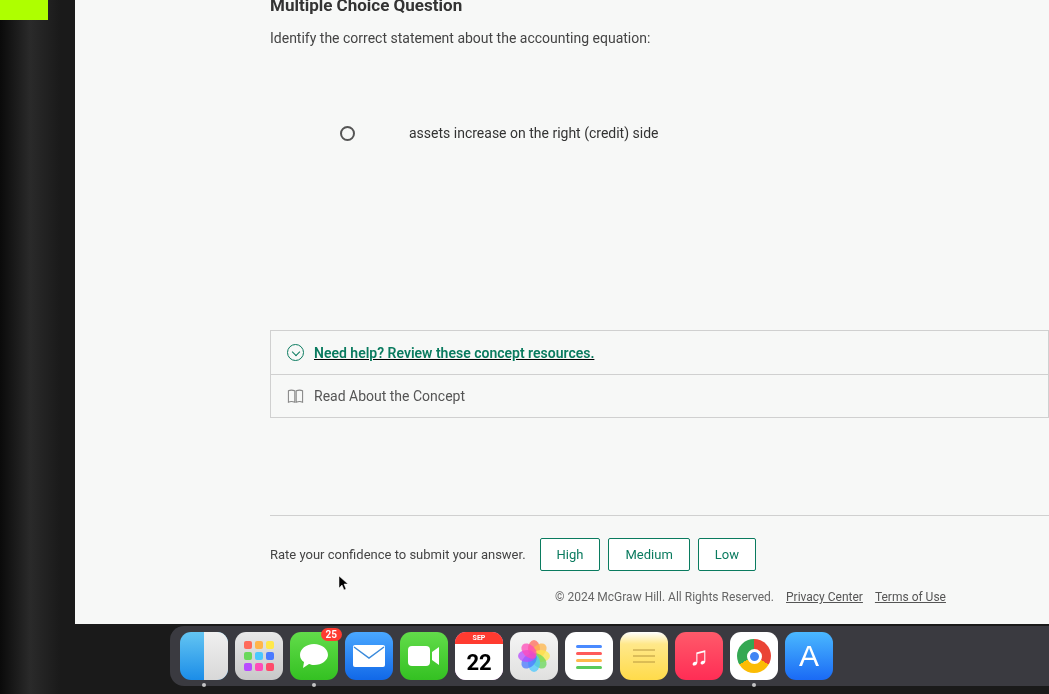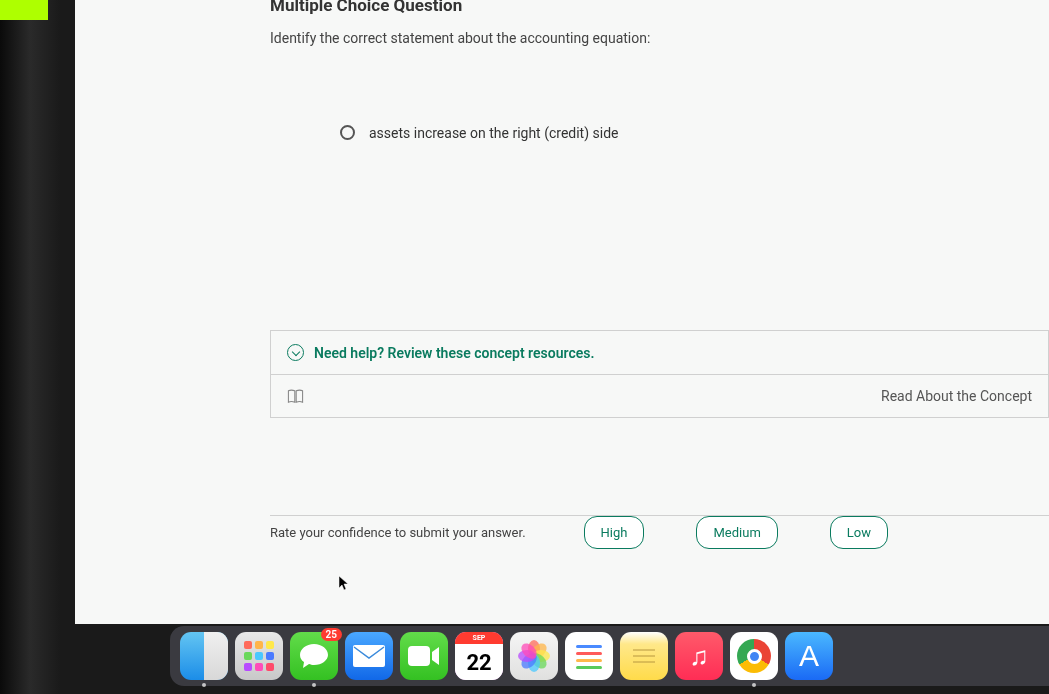--- a/index.html
+++ b/index.html
@@ -8,37 +8,37 @@
     .screen-edge { position: absolute; left: 0; top: 0; width: 60px; height: 100%; background: linear-gradient(90deg, #0a0a0a 0%, #2a2a2a 50%, #1a1a1a 100%); }
     .highlight-strip { position: absolute; left: 0; top: -10px; width: 48px; height: 30px; background: #aeff00; }
     
     .content-area { position: absolute; left: 75px; top: 0; right: 0; height: 624px; background: #f7f8f7; }
     
     .page-title { position: absolute; left: 195px; top: -5px; font-size: 17px; font-weight: 700; color: #333; }
     
     .question-text { position: absolute; left: 195px; top: 30px; font-size: 14px; color: #444; }
     
     .options { position: absolute; left: 265px; top: 125px; }
-    .option-row { display: flex; margin-bottom: 25px; cursor: pointer; }
+    .option-row { display: flex; align-items: center; margin-bottom: 25px; cursor: pointer; gap: 40px; }
     .radio-circle { width: 15px; height: 15px; border: 2px solid #555; border-radius: 50%; margin-right: 14px; flex-shrink: 0; }
     .option-label { font-size: 14px; color: #333; }
     
     .resources-panel { position: absolute; left: 195px; top: 330px; right: 0; border: 1px solid #d0d0d0; }
-    .resources-header { padding: 13px 16px; border-bottom: 1px solid #d0d0d0; display: flex; align-items: center; cursor: pointer; }
+    .resources-header { padding: 13px 16px; border-bottom: 1px solid #d0d0d0; display: flex; align-items: center; cursor: pointer; text-decoration: underline; }
     .chevron-circle { width: 17px; height: 17px; border: 1.5px solid #0a7b5f; border-radius: 50%; display: flex; align-items: center; justify-content: center; margin-right: 10px; }
     .chevron-down { width: 6px; height: 6px; border-right: 1.5px solid #0a7b5f; border-bottom: 1.5px solid #0a7b5f; transform: rotate(45deg); margin-top: -2px; }
     .resources-title { font-size: 14px; font-weight: 600; color: #0a7b5f; }
-    .resources-item { padding: 13px 16px; display: flex; align-items: center; cursor: pointer; justify-content: space-between; }
+    .resources-item { padding: 13px 16px; display: flex; align-items: center; cursor: pointer; }
     .book-icon { width: 17px; height: 15px; margin-right: 10px; position: relative; }
     .book-icon svg { width: 100%; height: 100%; }
     .resources-item-label { font-size: 14px; color: #555; }
     
-    .rate-section { position: absolute; left: 195px; top: 515px; right: 0; border-top: 1px solid #d0d0d0; display: flex; align-items: center; gap: 44px; }
+    .rate-section { position: absolute; left: 195px; top: 515px; right: 0; border-top: 1px solid #d0d0d0; padding-top: 22px; display: flex; align-items: center; }
     .rate-text { font-size: 13px; color: #444; margin-right: 14px; }
-    .rate-btn { border: 1px solid #0a7b5f; background: #fff; color: #0a7b5f; padding: 8px 16px; font-size: 13px; border-radius: 13px; margin-right: 8px; cursor: pointer; }
+    .rate-btn { border: 1px solid #0a7b5f; background: #fff; color: #0a7b5f; padding: 8px 16px; font-size: 13px; border-radius: 2px; margin-right: 8px; cursor: pointer; }
     
     .footer-text { position: absolute; left: 480px; top: 590px; font-size: 12px; color: #666; display: flex; align-items: center; gap: 12px; }
     .footer-link { text-decoration: underline; color: #555; cursor: pointer; }
     
     .dock { position: absolute; left: 170px; bottom: 8px; right: -30px; height: 60px; background: rgba(80, 80, 90, 0.6); border-radius: 14px; display: flex; align-items: center; padding: 0 10px; gap: 7px; }
     .dock-icon { width: 48px; height: 48px; border-radius: 11px; position: relative; display: flex; align-items: center; justify-content: center; flex-shrink: 0; }
     .dock-badge { position: absolute; top: -4px; right: -4px; background: #ff3b30; color: #fff; font-size: 10px; font-weight: 600; border-radius: 9px; padding: 1px 5px; min-width: 18px; text-align: center; }
     .dock-dot { position: absolute; bottom: -7px; left: 50%; transform: translateX(-50%); width: 4px; height: 4px; background: rgba(255,255,255,0.7); border-radius: 50%; }
     
     .cal-header { position: absolute; top: 0; left: 0; right: 0; height: 12px; background: #ff3b30; border-radius: 11px 11px 0 0; color: #fff; font-size: 7px; font-weight: 700; text-align: center; line-height: 12px; }
@@ -108,20 +108,25 @@
     </div>
   </div>
 
   <div class="rate-section">
     <div class="rate-text">Rate your confidence to submit your answer.</div>
     <button class="rate-btn">High</button>
     <button class="rate-btn">Medium</button>
     <button class="rate-btn">Low</button>
   </div>
 
+  <div class="footer-text">
+    <span>© 2024 McGraw Hill. All Rights Reserved.</span>
+    <span class="footer-link">Privacy Center</span>
+    <span class="footer-link">Terms of Use</span>
+  </div>
 </div>
 
 <div class="cursor">
   <svg viewBox="0 0 12 16">
       <path d="M0 0 L0 12 L3 9 L5 14 L7 13 L5 8 L9 8 Z" fill="#000" stroke="#fff" stroke-width="0.5"></path>
     </svg>
 </div>
 
 <div class="dock">
   <div class="dock-icon icon-finder">

